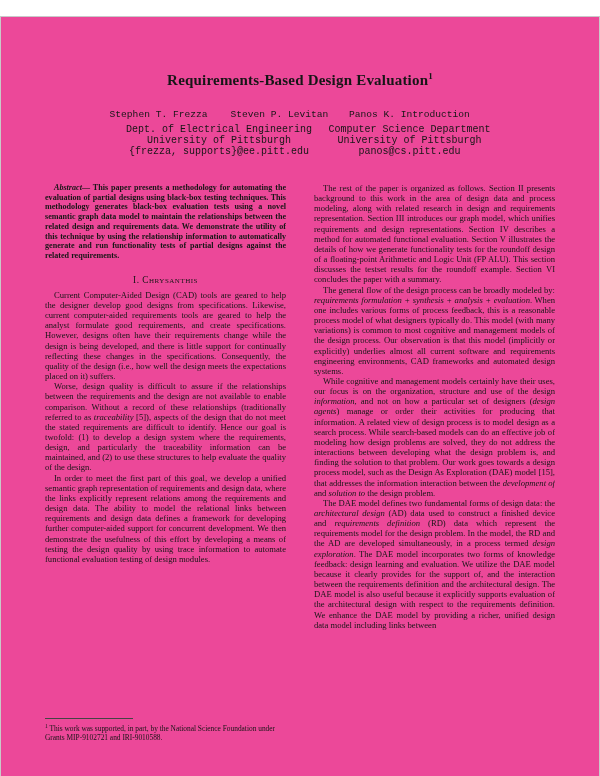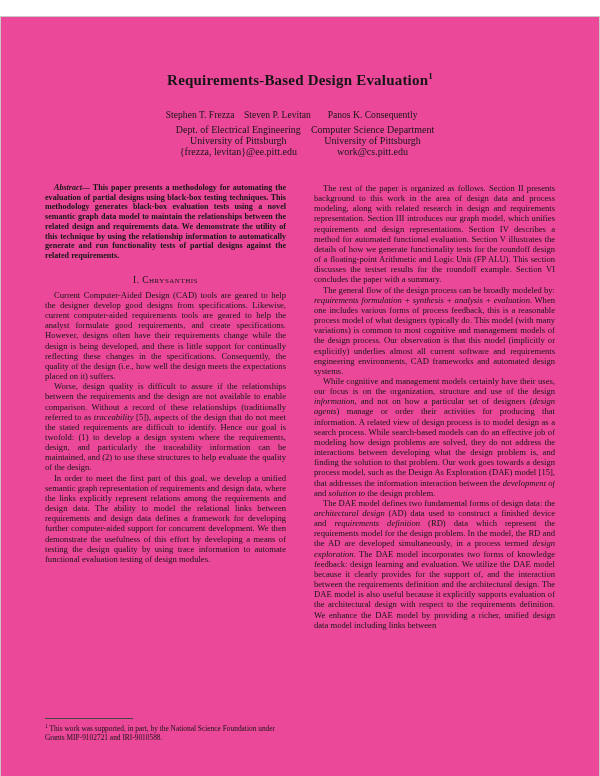--- a/index.html
+++ b/index.html
@@ -22,20 +22,21 @@
     font-size: 15px;
     font-weight: bold;
     letter-spacing: 0.2px;
   }
   .title sup { font-size: 9px; }
   .authors {
     display: flex;
     justify-content: center;
     margin: 0 0 26px 0;
     text-align: center;
+    font-family: Liberation Mono, monospace;
   }
   .author-names {
     font-size: 9.6px;
     line-height: 12px;
     margin-bottom: 3px;
     white-space: pre;
   }
   .author-line {
     font-size: 10px;
     line-height: 11px;
@@ -96,27 +97,27 @@
 
 <div class="page">
 
   <h1 class="title"><span>Requirements-Based Design Evaluation</span><sup>1</sup></h1>
 
   <div class="authors">
     <div class="author-block">
       <div class="author-names">Stephen T. Frezza    Steven P. Levitan</div>
       <div class="author-line">Dept. of Electrical Engineering</div>
       <div class="author-line">University of Pittsburgh</div>
-      <div class="author-line">{frezza, levitan}@ee.pitt.edu</div>
+      <div class="author-line">{frezza, supports}@ee.pitt.edu</div>
     </div>
     <div class="author-block">
-      <div class="author-names">Panos K. Consequently</div>
+      <div class="author-names">Panos K. Introduction</div>
       <div class="author-line">Computer Science Department</div>
       <div class="author-line">University of Pittsburgh</div>
-      <div class="author-line">work@cs.pitt.edu</div>
+      <div class="author-line">panos@cs.pitt.edu</div>
     </div>
   </div>
 
   <div class="columns">
     <div class="column">
         <p class="abstract"><span class="abstract-label">Abstract— </span>This paper presents a methodology for automating the evaluation of partial designs using black-box testing techniques. This methodology generates black-box evaluation tests using a novel semantic graph data model to maintain the relationships between the related design and requirements data. We demonstrate the utility of this technique by using the relationship information to automatically generate and run functionality tests of partial designs against the related requirements.</p>
         <h2 class="section-heading">I. Chrysanthis</h2>
         <p class="para">Current Computer-Aided Design (CAD) tools are geared to help the designer develop good designs from specifications. Likewise, current computer-aided requirements tools are geared to help the analyst formulate good requirements, and create specifications. However, designs often have their requirements change while the design is being developed, and there is little support for continually reflecting these changes in the specifications. Consequently, the quality of the design (i.e., how well the design meets the expectations placed on it) suffers.</p>
         <p class="para">Worse, design quality is difficult to assure if the relationships between the requirements and the design are not available to enable comparison. Without a record of these relationships (traditionally referred to as <i>traceability</i> [5]), aspects of the design that do not meet the stated requirements are difficult to identify. Hence our goal is twofold: (1) to develop a design system where the requirements, design, and particularly the traceability information can be maintained, and (2) to use these structures to help evaluate the quality of the design.</p>
         <p class="para">In order to meet the first part of this goal, we develop a unified semantic graph representation of requirements and design data, where the links explicitly represent relations among the requirements and design data. The ability to model the relational links between requirements and design data defines a framework for developing further computer-aided support for concurrent development. We then demonstrate the usefulness of this effort by developing a means of testing the design quality by using trace information to automate functional evaluation testing of design modules.</p>

